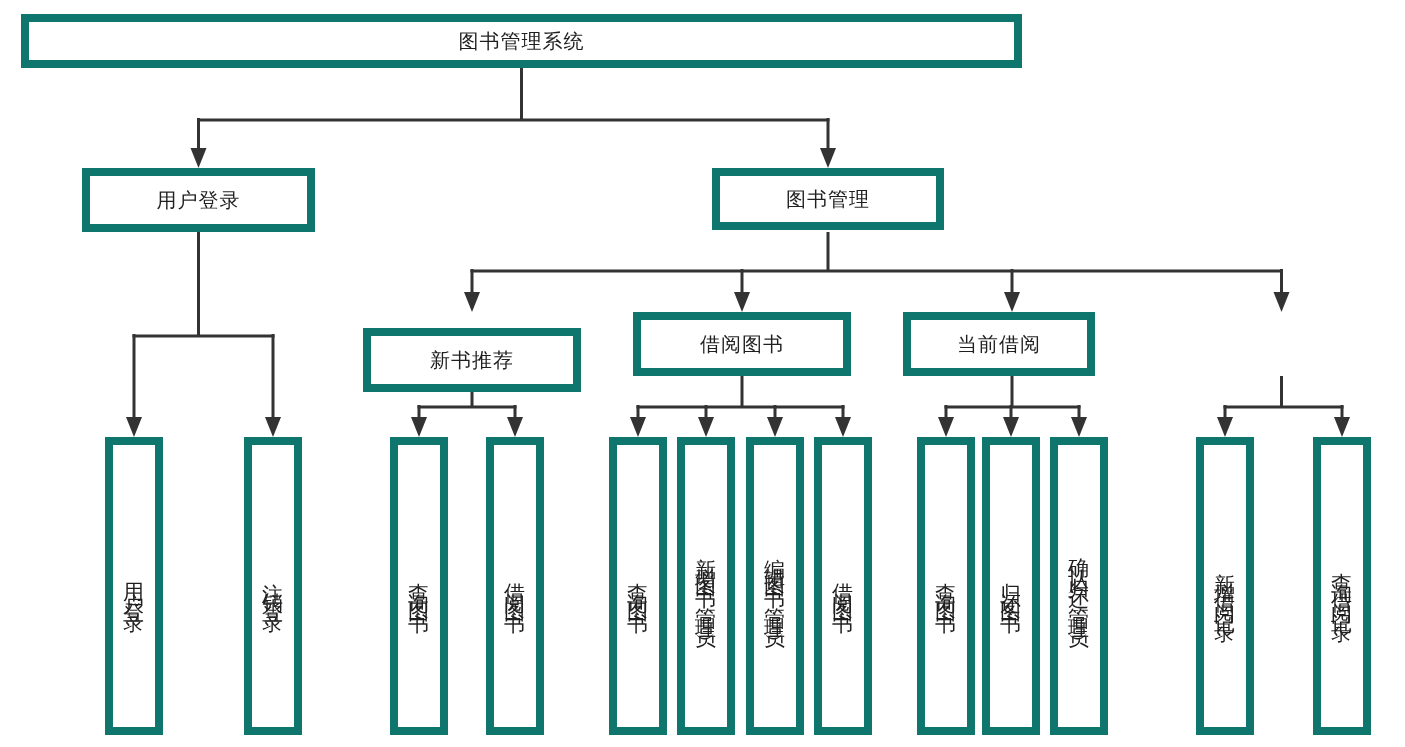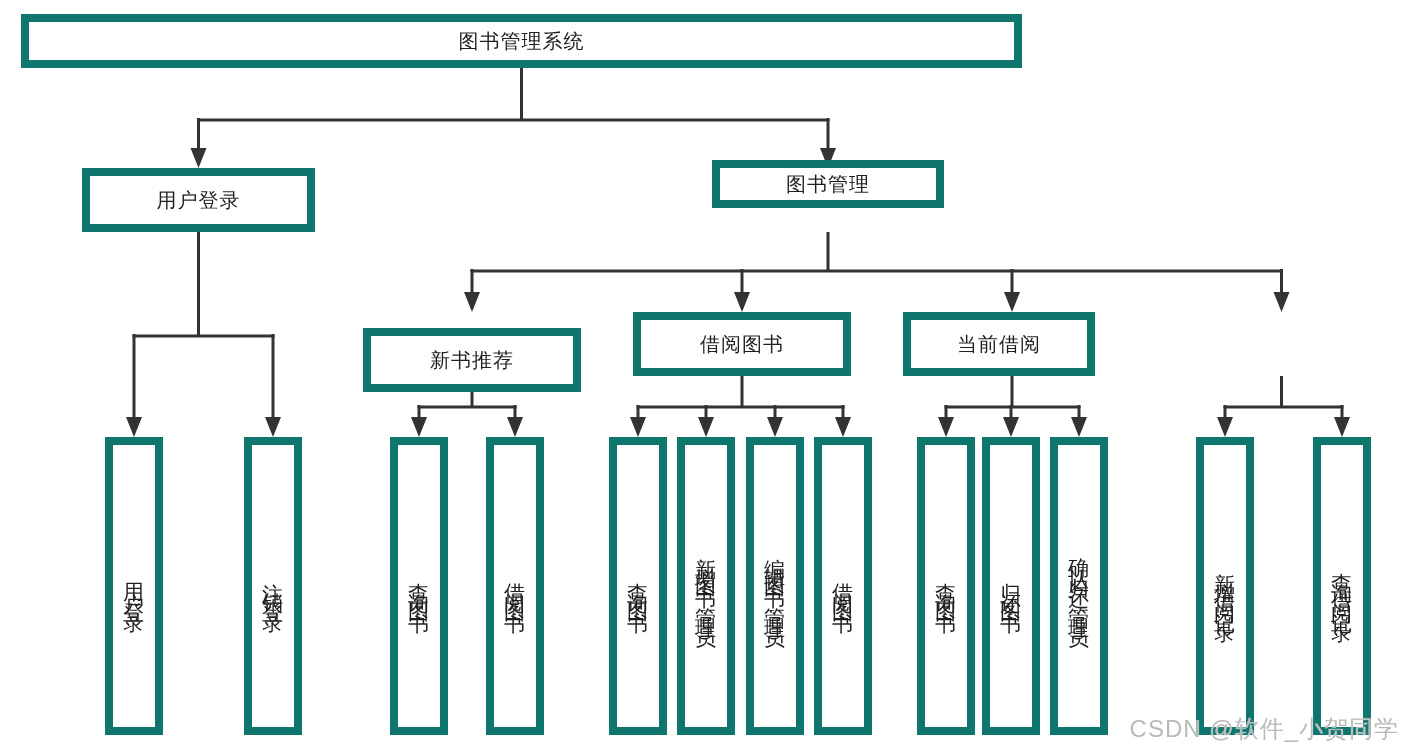--- a/index.html
+++ b/index.html
@@ -124,21 +124,21 @@
       <line x1="1225" y1="405" x2="1225" y2="419"></line>
       <polygon points="1217,417 1233,417 1225,437" stroke="none"></polygon>
       <line x1="1342" y1="405" x2="1342" y2="419"></line>
       <polygon points="1334,417 1350,417 1342,437" stroke="none"></polygon>
     </g>
   </svg>
 
   <div class="node" style="left:21px;top:14px;width:1001px;height:54px;">图书管理系统</div>
 
   <div class="node" style="left:82px;top:168px;width:233px;height:64px;">用户登录</div>
-  <div class="node" style="left:712px;top:160px;width:232px;height:48px;font-family:Liberation Mono, monospace;">图书管理</div>
+  <div class="node" style="left:712px;top:168px;width:232px;height:62px;font-family:Liberation Mono, monospace;">图书管理</div>
 
   <div class="node" style="left:363px;top:328px;width:218px;height:64px;">新书推荐</div>
   <div class="node" style="left:633px;top:312px;width:218px;height:64px;">借阅图书</div>
   <div class="node" style="left:903px;top:312px;width:192px;height:64px;">当前借阅</div>
 
   <div class="node v" style="left:105px;top:437px;width:58px;height:298px;">
     <span class="vtext">用户登录</span>
   </div>
   <div class="node v" style="left:244px;top:437px;width:58px;height:298px;">
     <span class="vtext">注销登录</span>
@@ -174,15 +174,14 @@
     <span class="vtext">确认归还（管理员）</span>
   </div>
 
   <div class="node v" style="left:1196px;top:437px;width:58px;height:298px;">
     <span class="vtext">新增借阅记录</span>
   </div>
   <div class="node v" style="left:1313px;top:437px;width:58px;height:298px;">
     <span class="vtext">查询借阅记录</span>
   </div>
 
-  <div class="watermark">CSDN @软件_小贺同学</div>
 
 </div>
 
 </body></html>

